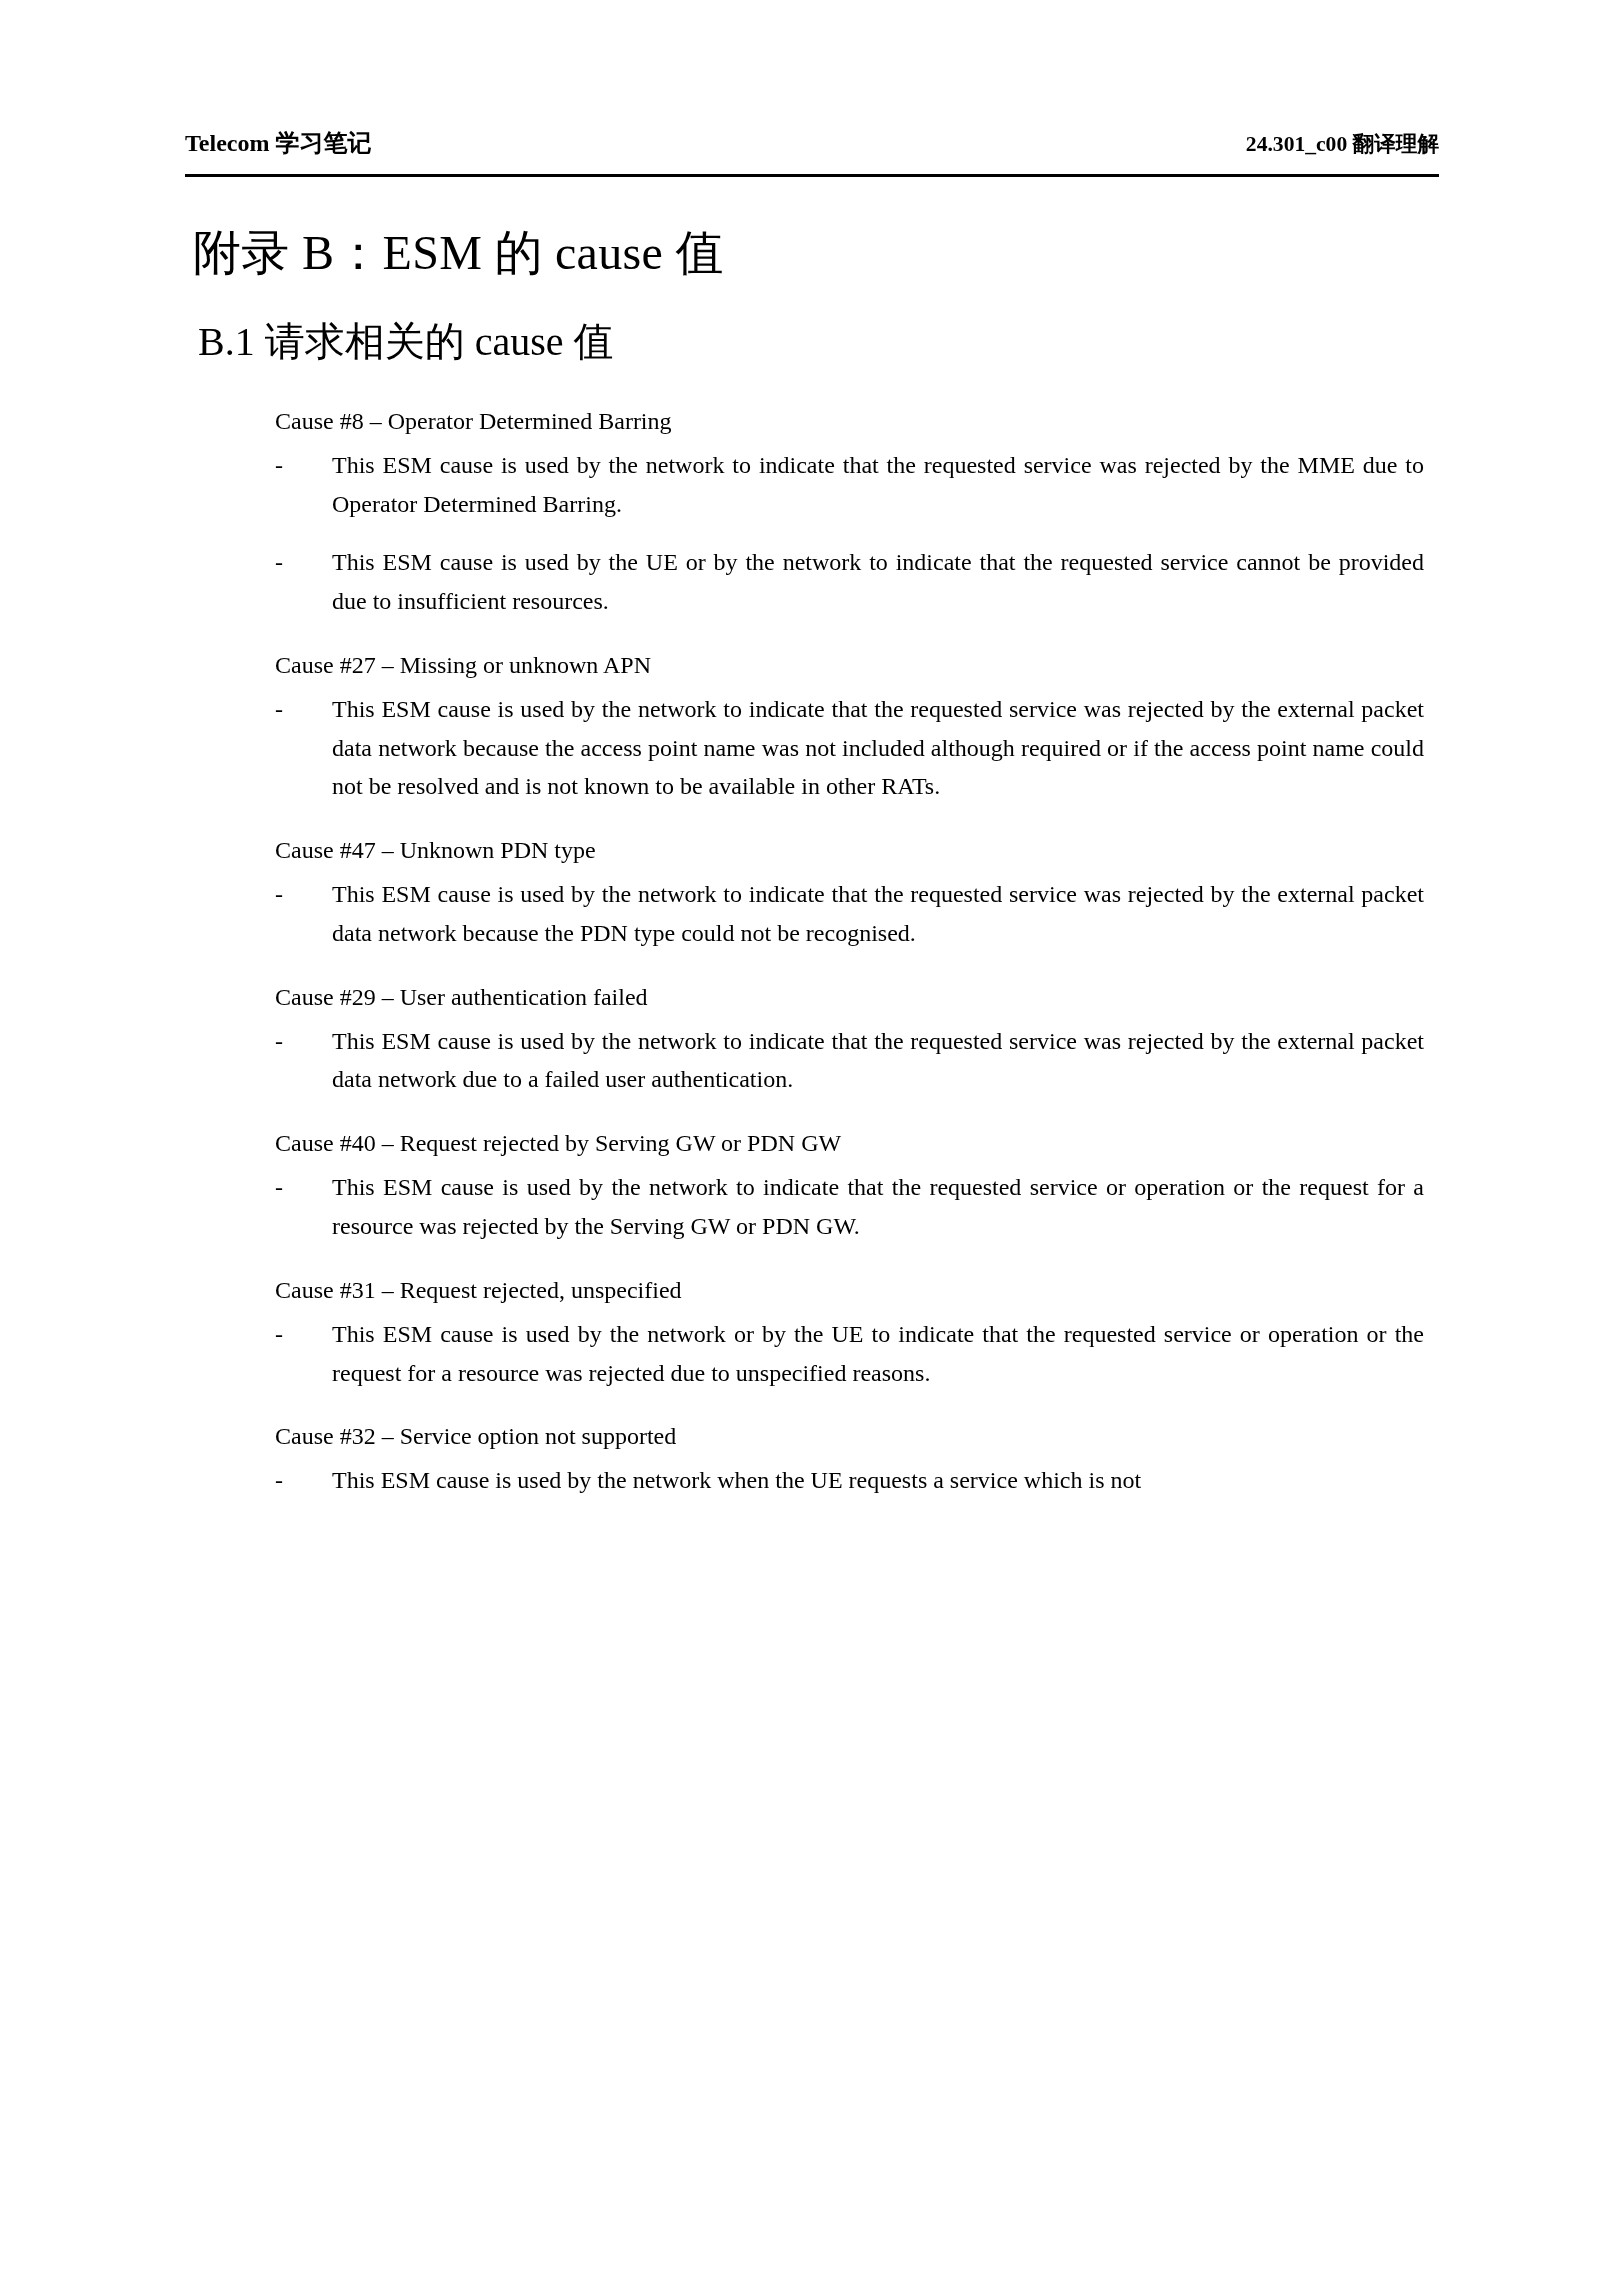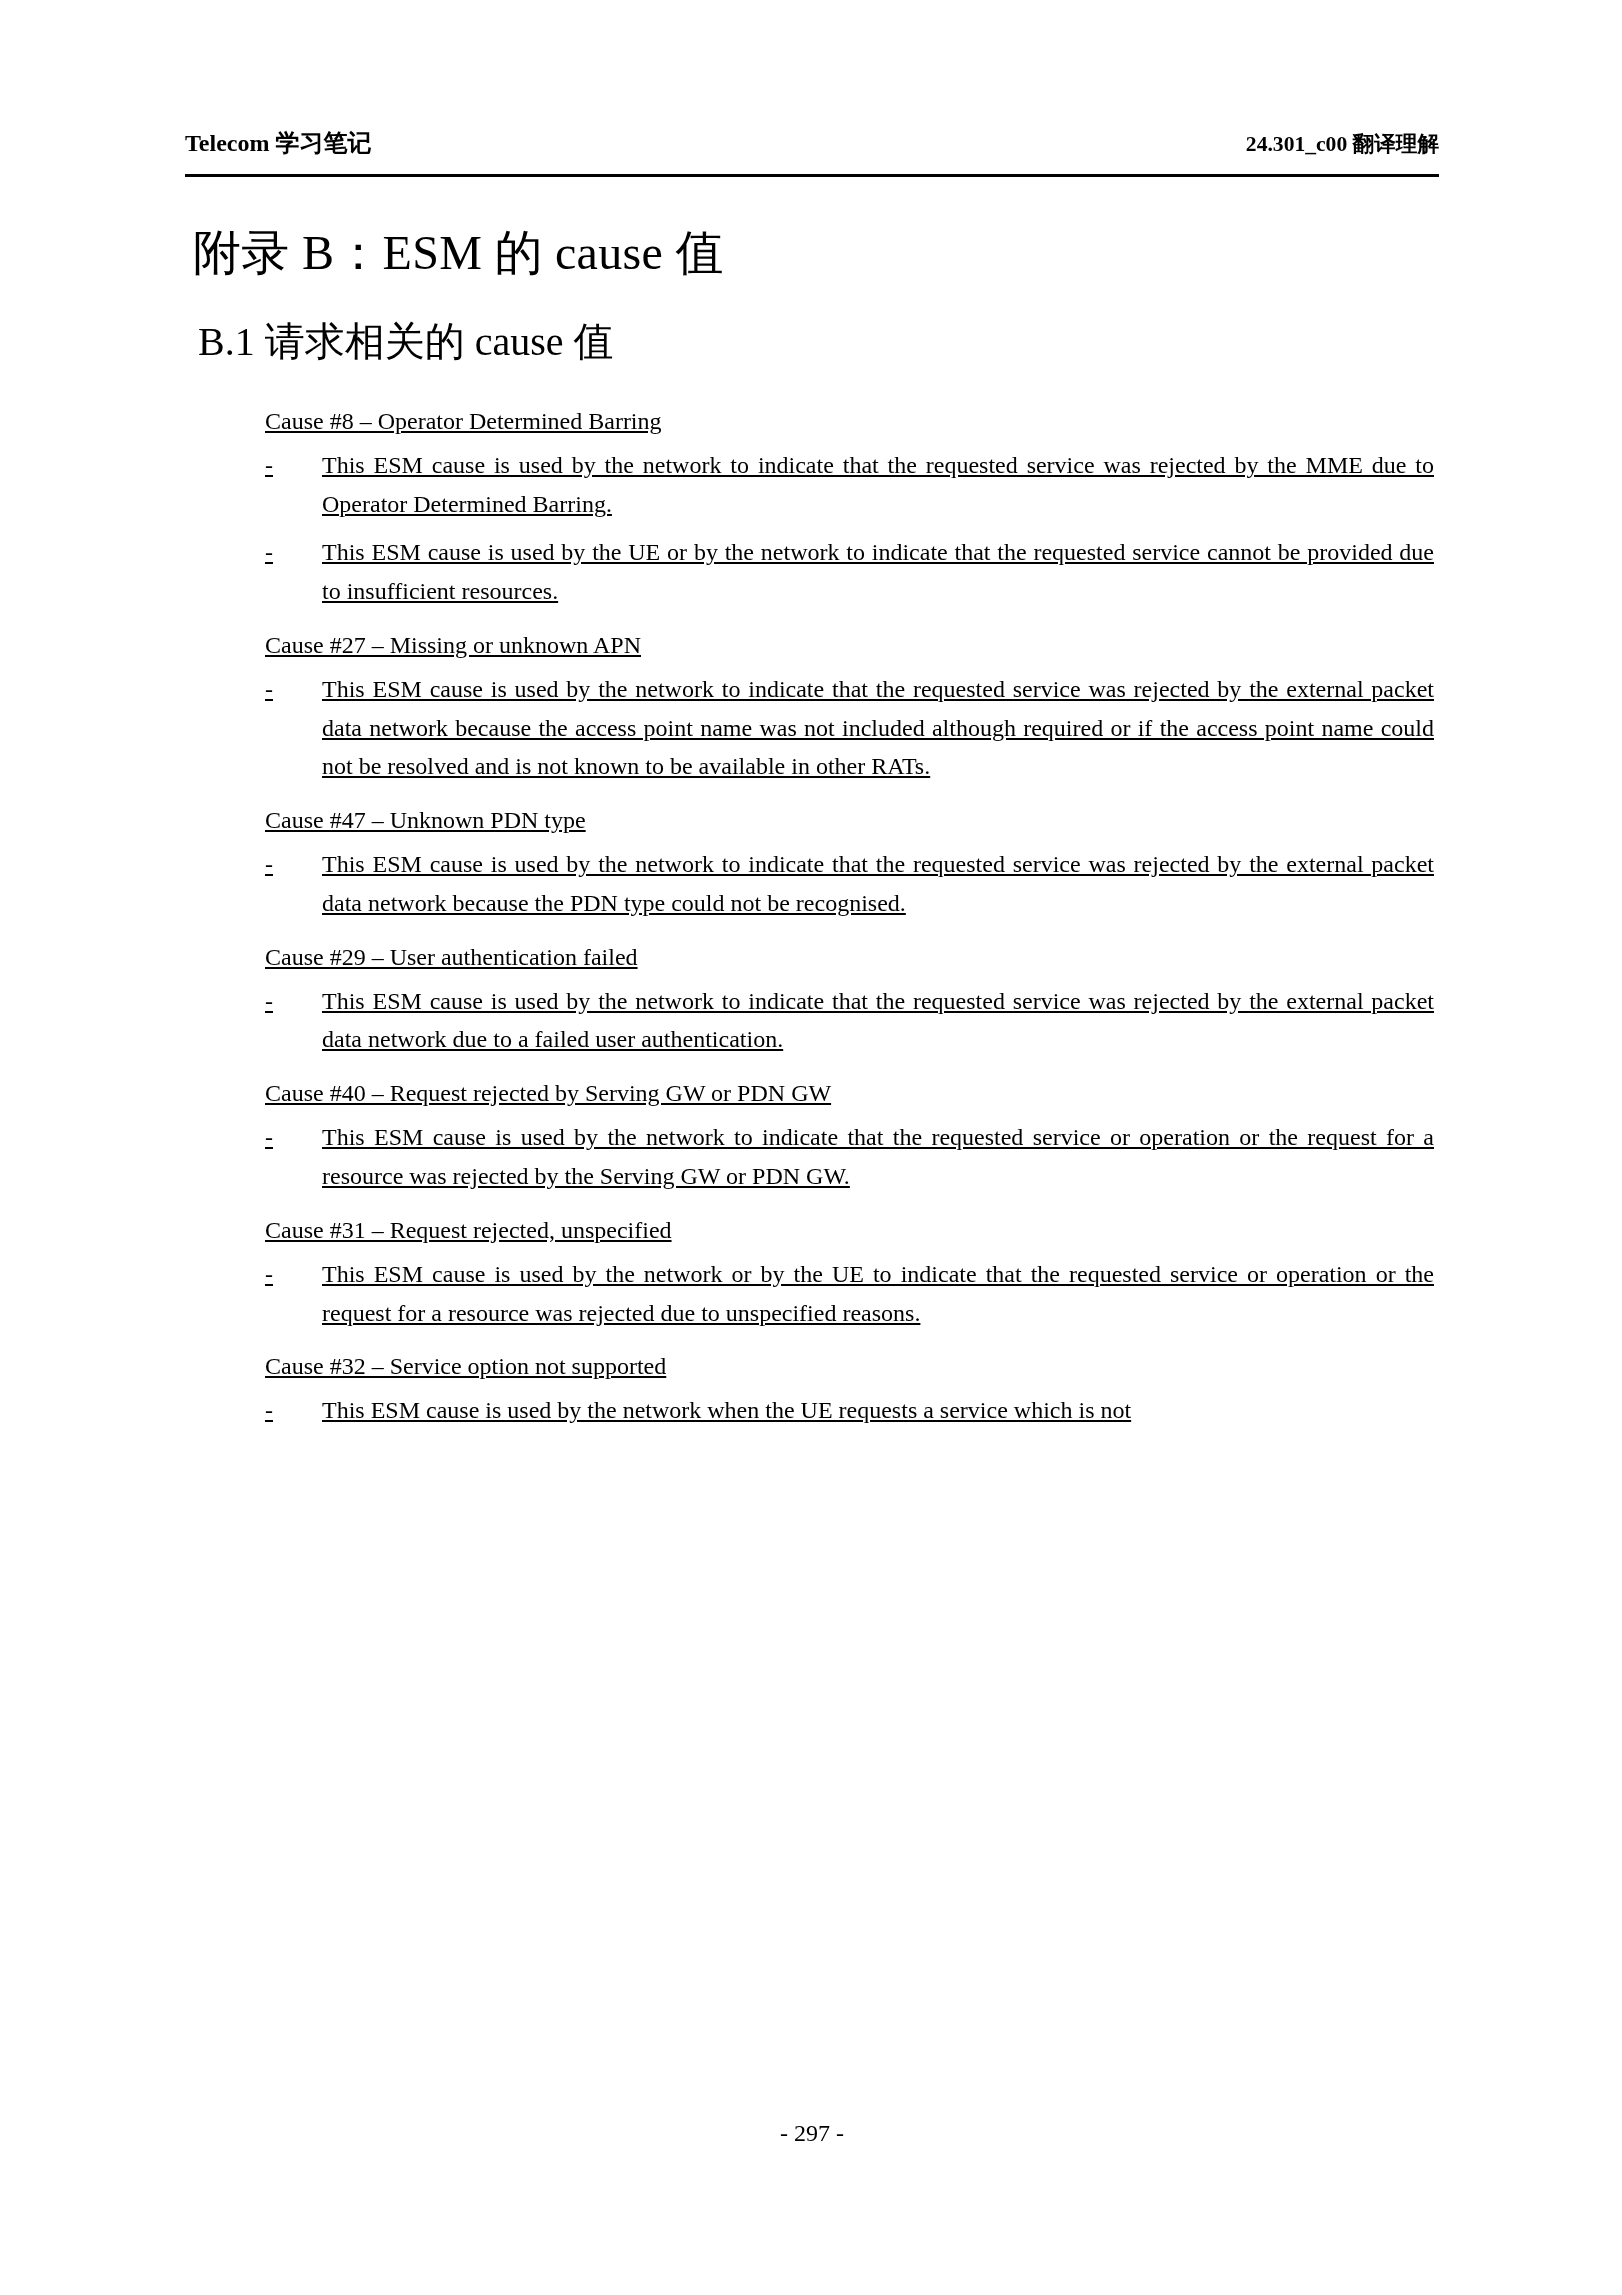--- a/index.html
+++ b/index.html
@@ -75,22 +75,21 @@
     font-size: 40px;
     font-weight: normal;
     line-height: 1.25;
   }
 
   .entries {
     margin-top: 30px;
   }
 
   .entry {
-    margin: 5px;
-    text-decoration: underline;
+    margin: 15px;
   }
 
   .cause-heading {
     margin: 0 0 0 75px;
     font-size: 24px;
     line-height: 1.13;
     padding-top: 11.8px;
     padding-bottom: 11px;
     white-space: nowrap;
   }
@@ -213,18 +212,15 @@
         <div class="cause-heading">Cause #32 – Service option not supported</div>
         <div class="cause-item">
           <div class="cause-bullet">-</div>
           <div class="cause-text nowrap-last">This ESM cause is used by the network when the UE requests a service which is not</div>
         </div>
       </div>
 
     </div>
   </div>
 
-  <div class="page-footer">
-    <span>- 297 -</span>
-  </div>
 
 </div>
 
 
 </body></html>

